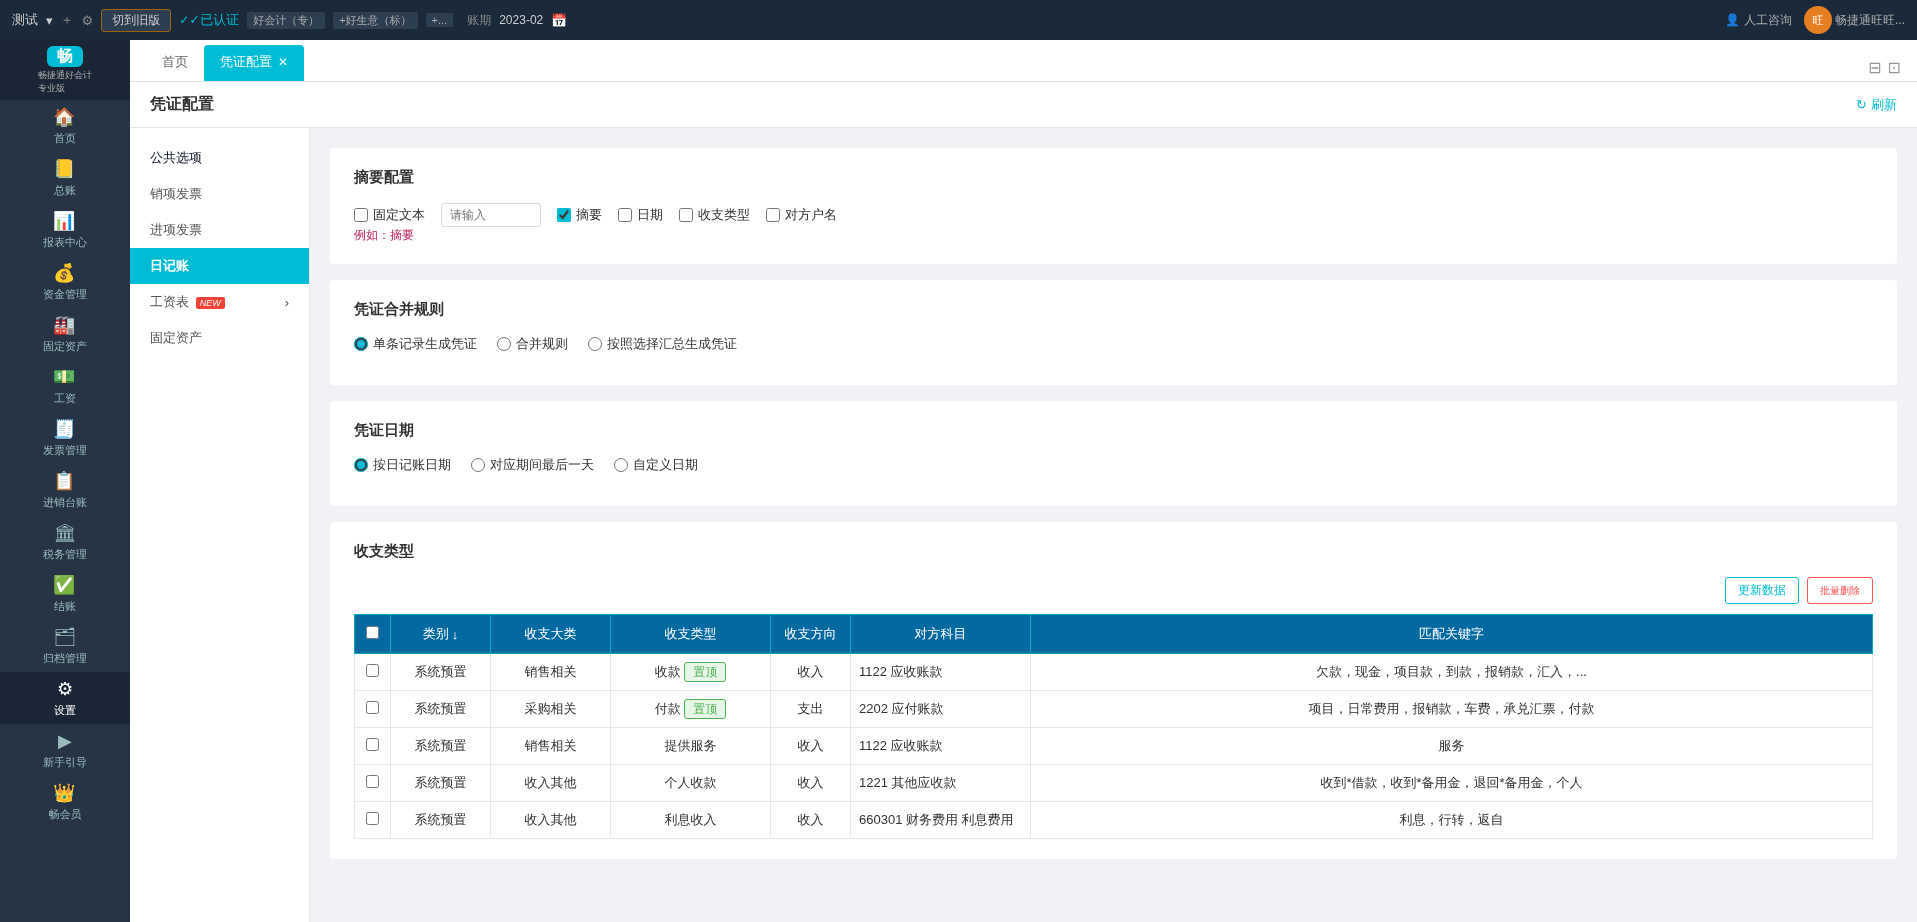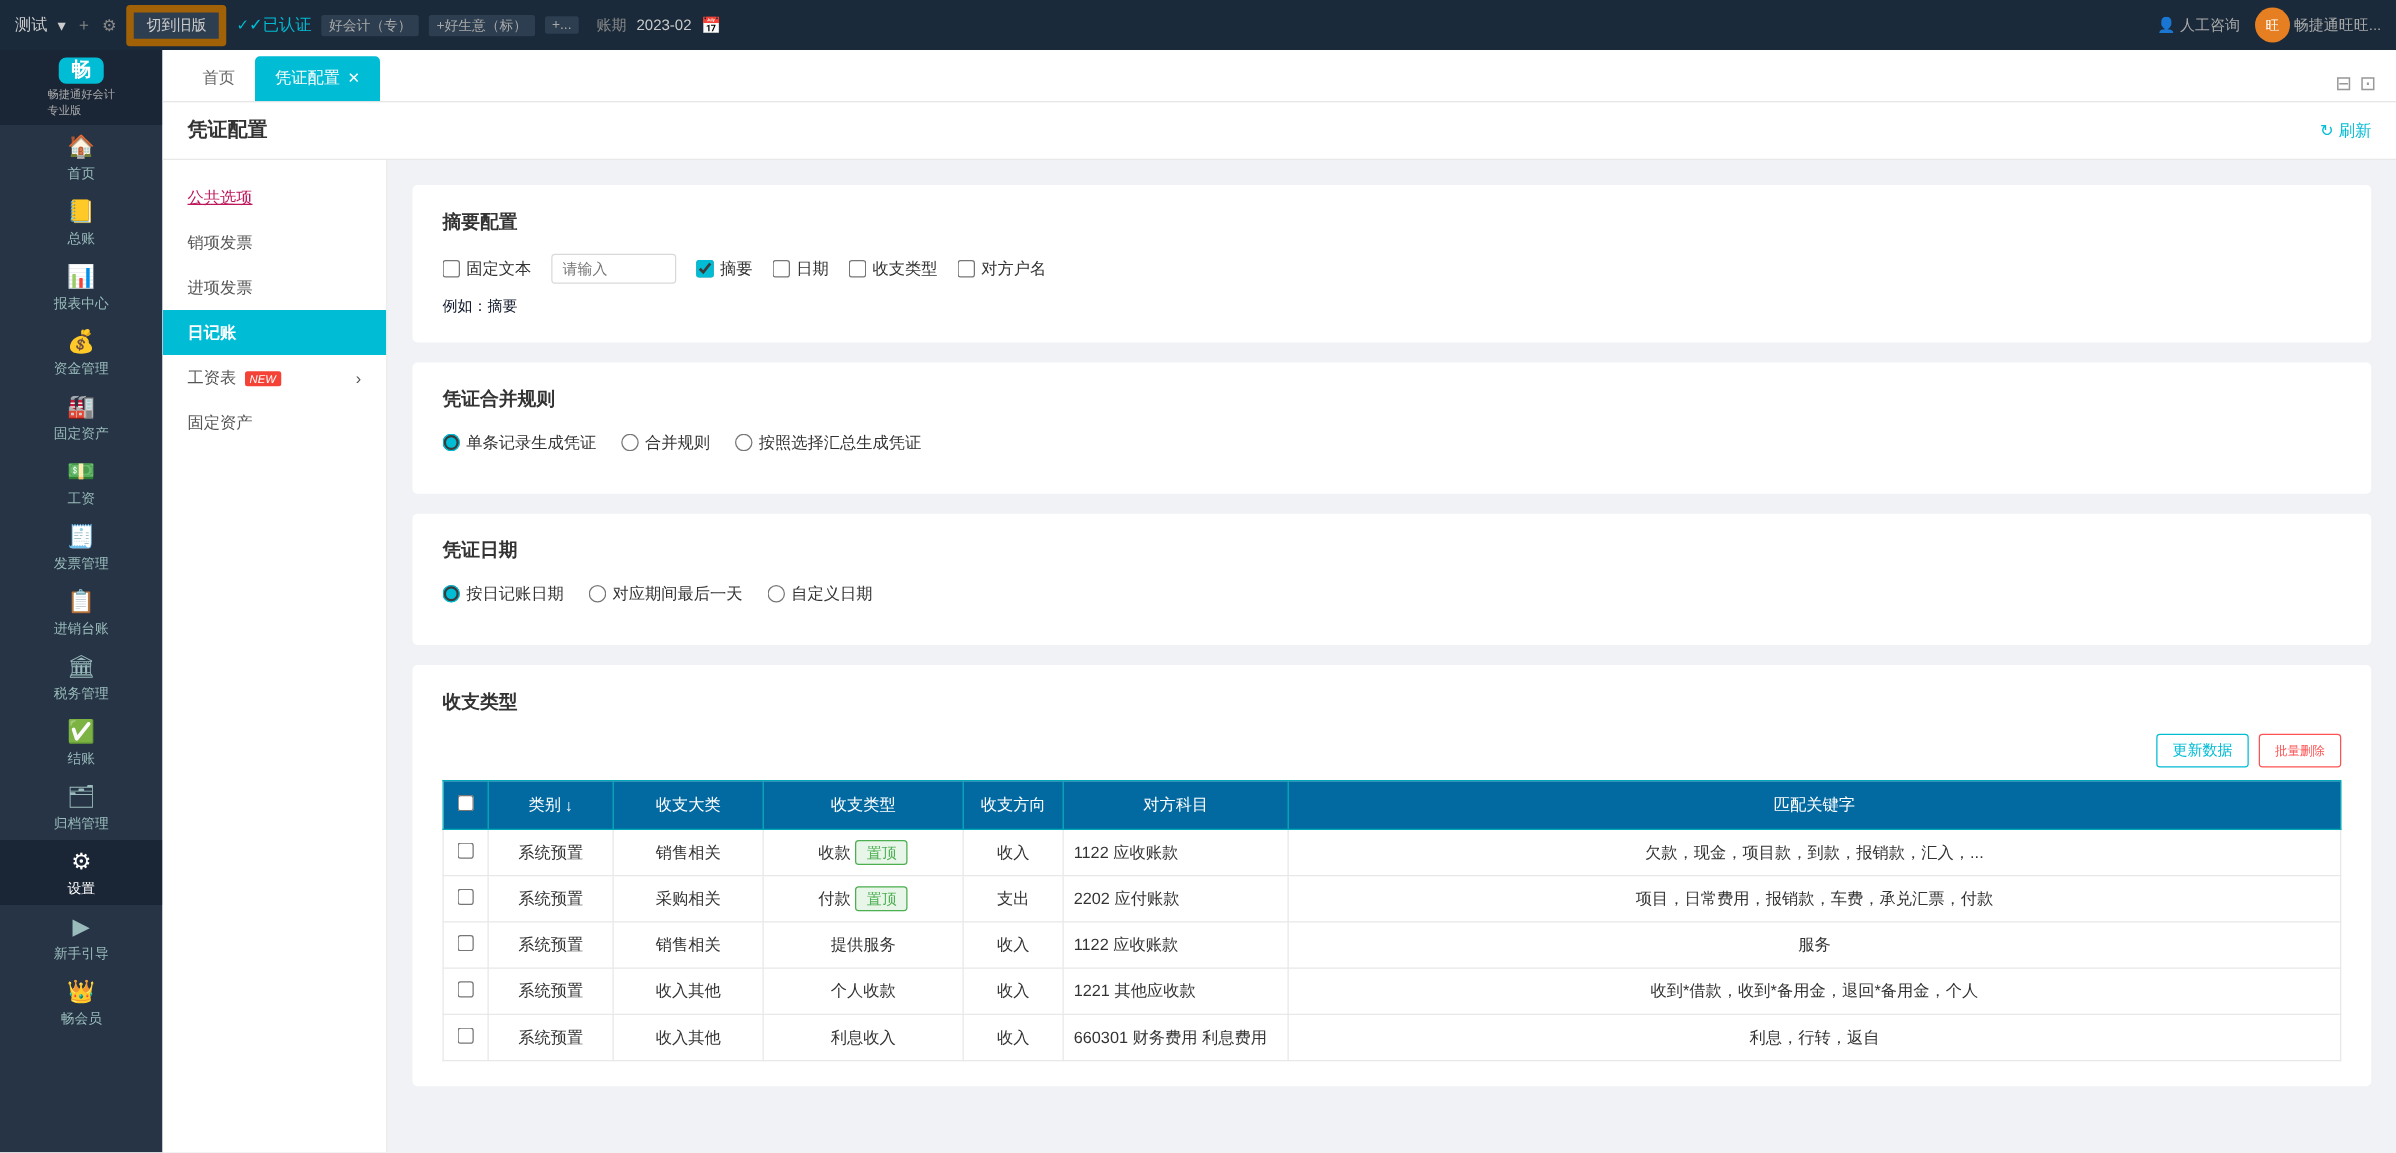--- a/index.html
+++ b/index.html
@@ -1,20 +1,20 @@
 <!DOCTYPE html>
 <html><head>
   <meta charset="utf-8">
   <style>
     * { box-sizing: border-box; margin: 0; padding: 0; font-family: 'Microsoft YaHei', 'PingFang SC', sans-serif; font-size: 13px; }
     body { background: #f0f2f5; display: flex; flex-direction: column; height: 922px; overflow: hidden; }
 
     
     .top-bar { height: 40px; background: #1a2a3a; display: flex; align-items: center; padding: 0 12px; color: #ccc; gap: 8px; flex-shrink: 0; }
-    .top-bar-switch-btn { background: #2d3e50; border: 6px solid #a16207; color: #ccc; padding: 2px 10px; border-radius: 3px; cursor: pointer; font-size: 12px; }
+    .top-bar-switch-btn { background: #2d3e50; border: 1px solid #a16207; color: #ccc; padding: 2px 10px; border-radius: 3px; cursor: pointer; font-size: 12px; }
     .tag-label { background: #2d3e50; color: #aaa; padding: 1px 6px; border-radius: 2px; font-size: 11px; }
     .top-bar-right { margin-left: auto; display: flex; align-items: center; gap: 12px; }
     .top-bar-right-item { color: #aaa; font-size: 12px; cursor: pointer; display: flex; align-items: center; gap: 3px; }
     .avatar-circle { width: 28px; height: 28px; border-radius: 50%; background: #e67e22; display: flex; align-items: center; justify-content: center; color: #fff; font-size: 11px; }
 
     
     .main-layout { display: flex; flex: 1; overflow: hidden; }
 
     
     .sidebar { width: 130px; background: #263445; display: flex; flex-direction: column; flex-shrink: 0; overflow-y: auto; }
@@ -50,21 +50,21 @@
     .radio-group { display: flex; gap: 20px; align-items: center; margin-bottom: 12px; }
     .radio-item { display: flex; align-items: center; gap: 5px; cursor: pointer; color: #333; font-size: 13px; }
     .radio-input { accent-color: #00bcd4; width: 14px; height: 14px; }
 
     
     .checkbox-group { display: flex; gap: 16px; align-items: center; margin-top: 12px; flex-wrap: wrap; }
     .checkbox-item { display: flex; align-items: center; gap: 5px; cursor: pointer; color: #333; font-size: 13px; }
     .checkbox-input { accent-color: #00bcd4; width: 14px; height: 14px; }
     .text-input-inline { border: 1px solid #d9d9d9; border-radius: 3px; padding: 4px 8px; font-size: 12px; color: #999; width: 100px; }
 
-    .example-text { color: #0f172a; font-size: 12px; margin-top: 10px; }
+    .example-text { color: #be185d; font-size: 12px; }
 
     
     .table-header-bar { display: flex; justify-content: flex-end; gap: 8px; margin-bottom: 10px; }
     .btn-update { background: #fff; border: 1px solid #00bcd4; color: #00bcd4; padding: 4px 12px; border-radius: 3px; cursor: pointer; font-size: 12px; }
     .btn-delete { background: #fff; border: 1px solid #ff5252; color: #ff5252; padding: 4px 12px; border-radius: 3px; cursor: pointer; font-size: 10px; }
 
     
     .data-table { width: 100%; border-collapse: collapse; border: 1px solid #00bcd4; }
     .data-table th { background: #0369a1; color: #fff; padding: 10px 8px; font-size: 13px; font-weight: normal; text-align: center; border: 1px solid #00a8b8; }
     .data-table td { padding: 9px 8px; border: 1px solid #e8e8e8; text-align: center; color: #333; font-size: 13px; background: #fff; }
@@ -187,21 +187,21 @@
       <span class="page-title">凭证配置</span>
       <span style="color:#00bcd4; cursor:pointer; font-size:13px; display:flex; align-items:center; gap:4px;">
         <span>↻</span>
         <span>刷新</span>
       </span>
     </div>
 
     <div style="display:flex; flex:1; overflow:hidden;">
 
       <div style="width:180px; background:#fff; border-right:1px solid #e8e8e8; padding:12px 0; flex-shrink:0; overflow-y:auto;">
-        <div style="padding:9px 20px; color:#be185d; cursor:pointer;text-decoration:underline;">公共选项</div>
+        <div style="padding:9px 20px; color:#0f172a; cursor:pointer;">公共选项</div>
         <div style="padding:9px 20px; color:#555; cursor:pointer;">销项发票</div>
         <div style="padding:9px 20px; color:#555; cursor:pointer;">进项发票</div>
         <div style="padding:9px 20px; background:#00bcd4; color:#fff; cursor:pointer; font-weight:bold;">日记账</div>
         <div style="padding:9px 20px; color:#555; cursor:pointer; display:flex; align-items:center; justify-content:space-between;">
           <span>工资表 <span style="background:#f44336; color:#fff; font-size:9px; padding:1px 4px; border-radius:2px; margin-left:3px;font-style:italic;">NEW</span></span>
           <span>›</span>
         </div>
         <div style="padding:9px 20px; color:#555; cursor:pointer;">固定资产</div>
       </div>
 

